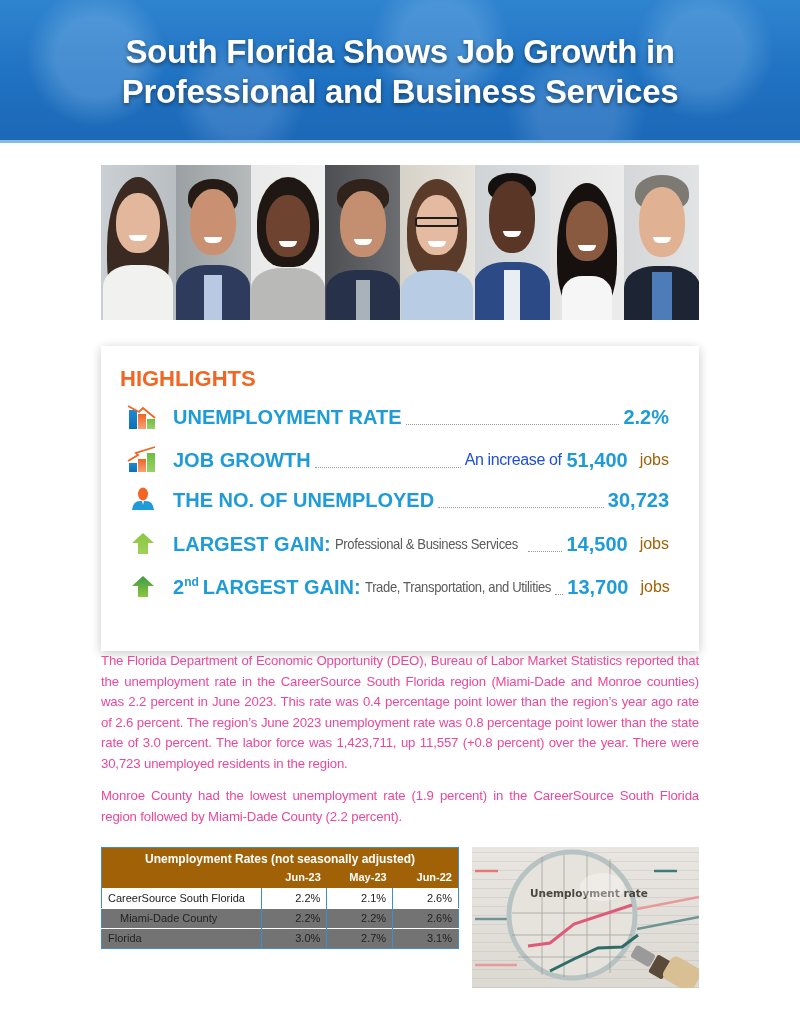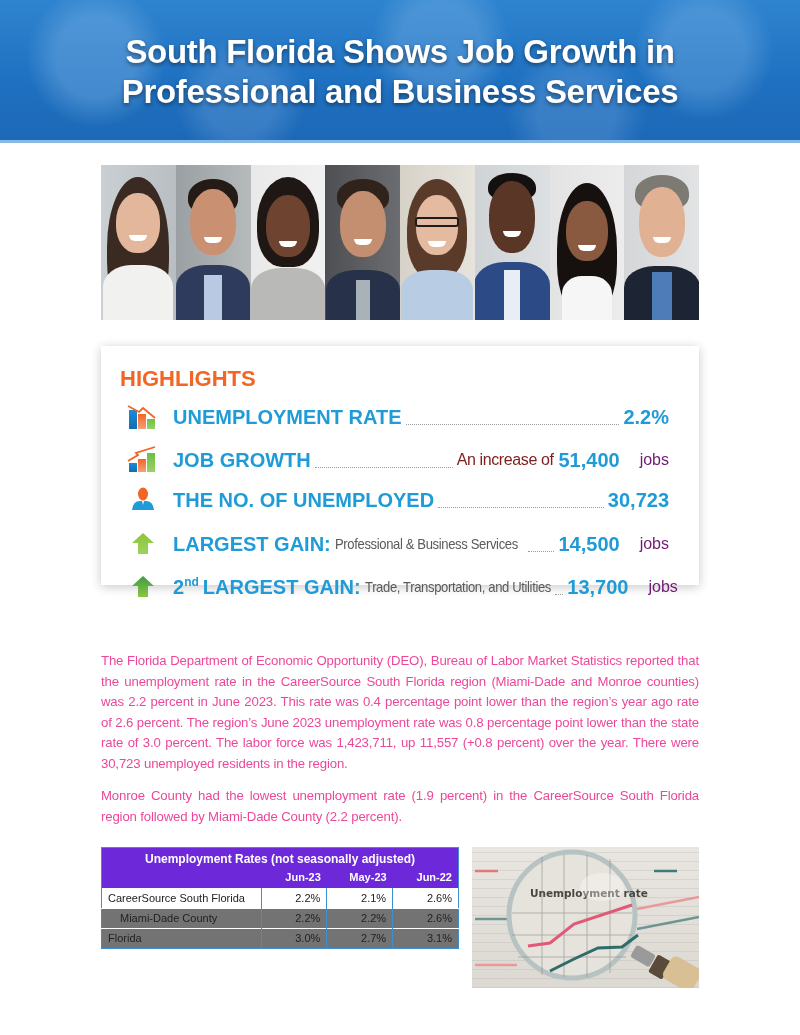--- a/index.html
+++ b/index.html
@@ -33,64 +33,64 @@
     .portrait { flex: 1; position: relative; overflow: hidden; }
     .portrait .bg { position:absolute; inset:0; }
     .portrait .hair { position:absolute; left:50%; transform:translateX(-50%); border-radius: 50% 50% 40% 40%; }
     .portrait .face { position:absolute; left:50%; transform:translateX(-50%); border-radius: 48% 48% 45% 45%; }
     .portrait .body { position:absolute; left:50%; transform:translateX(-50%); bottom:0; border-radius: 40% 40% 0 0; }
     .portrait .smile { position:absolute; left:50%; transform:translateX(-50%); width:18px; height:6px; background:#fff; border-radius:0 0 9px 9px; }
     .portrait .collar { position:absolute; left:50%; transform:translateX(-50%); bottom:0; width:18px; height:40px; }
 
     
     .card {
-      position: absolute; left: 101px; top: 346px; width: 598px; height: 239px;
+      position: absolute; left: 101px; top: 346px; width: 598px; height: 305px;
       background: #ffffff;
       box-shadow: 0 2px 10px rgba(0,0,0,0.22);
     }
     .card-title {
       position: absolute; left: 19px; top: 20px;
       color: #f26522; font-weight: 700; font-size: 22px; letter-spacing: 0px;
     }
     .hl-row {
       position: absolute; left: 26px; width: 542px; height: 30px;
       display: flex; align-items: center;
     }
     .hl-icon { width: 32px; height: 28px; position: relative; flex: none; margin-right: 14px; }
     .hl-label { color: #1f9bd7; font-weight: 700; font-size: 20px; white-space: nowrap; }
     .hl-label sup { font-size: 12px; vertical-align: 8px; margin-right: 4px; }
     .hl-sub { color: #5b5b5b; font-size: 14.5px; white-space: nowrap; margin-left: 4px; letter-spacing: -0.4px; transform: scaleX(0.9); transform-origin: left center; display:inline-block; }
     .hl-dots {
       flex: 1; height: 1px; margin: 0 4px; align-self: flex-end; margin-bottom: 7px;
       border-bottom: 1.5px dotted #9a9a9a; min-width: 8px;
     }
-    .hl-pre { color: #7f1d1d; font-size: 16px; white-space: nowrap; margin-right: 5px; letter-spacing:-0.4px; }
+    .hl-pre { color: #1d4ed8; font-size: 16px; white-space: nowrap; margin-right: 5px; letter-spacing:-0.4px; }
     .hl-value { color: #1f9bd7; font-weight: 700; font-size: 20px; white-space: nowrap; }
-    .hl-unit { color: #701a75; font-size: 16px; white-space: nowrap; margin-left: 20px; }
+    .hl-unit { color: #a16207; font-size: 16px; white-space: nowrap; margin-left: 12px; }
 
     
     .bar { position:absolute; bottom:2px; width:8px; }
     .b-blue { background: linear-gradient(180deg, #1b8ad6, #0f6fb5); }
     .b-orange { background: linear-gradient(180deg, #f26522, #f5a07a); }
     .b-green { background: linear-gradient(180deg, #6cbf3f, #9bd06a); }
 
     
     .para {
       position: absolute; left: 101px; width: 598px;
       color: #ec4899; font-size: 13.2px; line-height: 20.5px; text-align: justify;
       letter-spacing: -0.15px;
     }
 
     
     .rate-table {
       position: absolute; left: 101px; top: 847px; width: 358px;
       border: 1.5px solid #3d8fd0; border-collapse: collapse;
       font-size: 11px;
     }
-    .rate-table .t-head { background: #6d28d9; color: #fff; }
+    .rate-table .t-head { background: #a16207; color: #fff; }
     .rate-table .t-caption { text-align: center; font-weight: 700; font-size: 12px; padding: 4px 0 2px 0; }
     .rate-table .t-cols td { font-weight: 700; font-size: 11px; text-align: right; padding: 3px 6px 5px 0; }
     .rate-table .t-row td { padding: 3px 6px; height: 20px; color: #222; border-right: 1.5px solid #3d8fd0; }
     .rate-table .t-row td:last-child { border-right: none; }
     .rate-table .t-row td.num { text-align: right; }
     .rate-table .t-row.shade { background: #737373; }
     .rate-table .indent { padding-left: 18px !important; }
     .rate-table .t-row + .t-row td { border-top: 1px solid #ffffff; }
 
     

